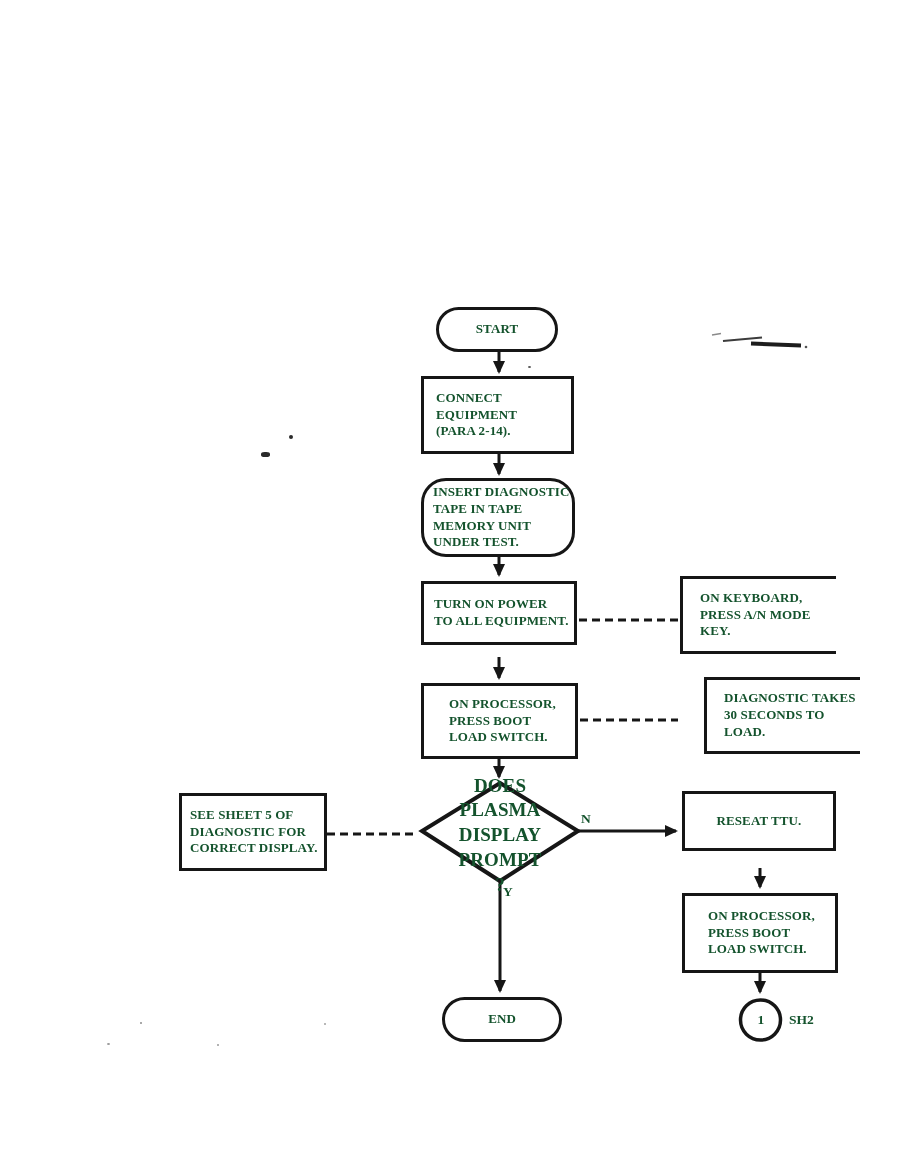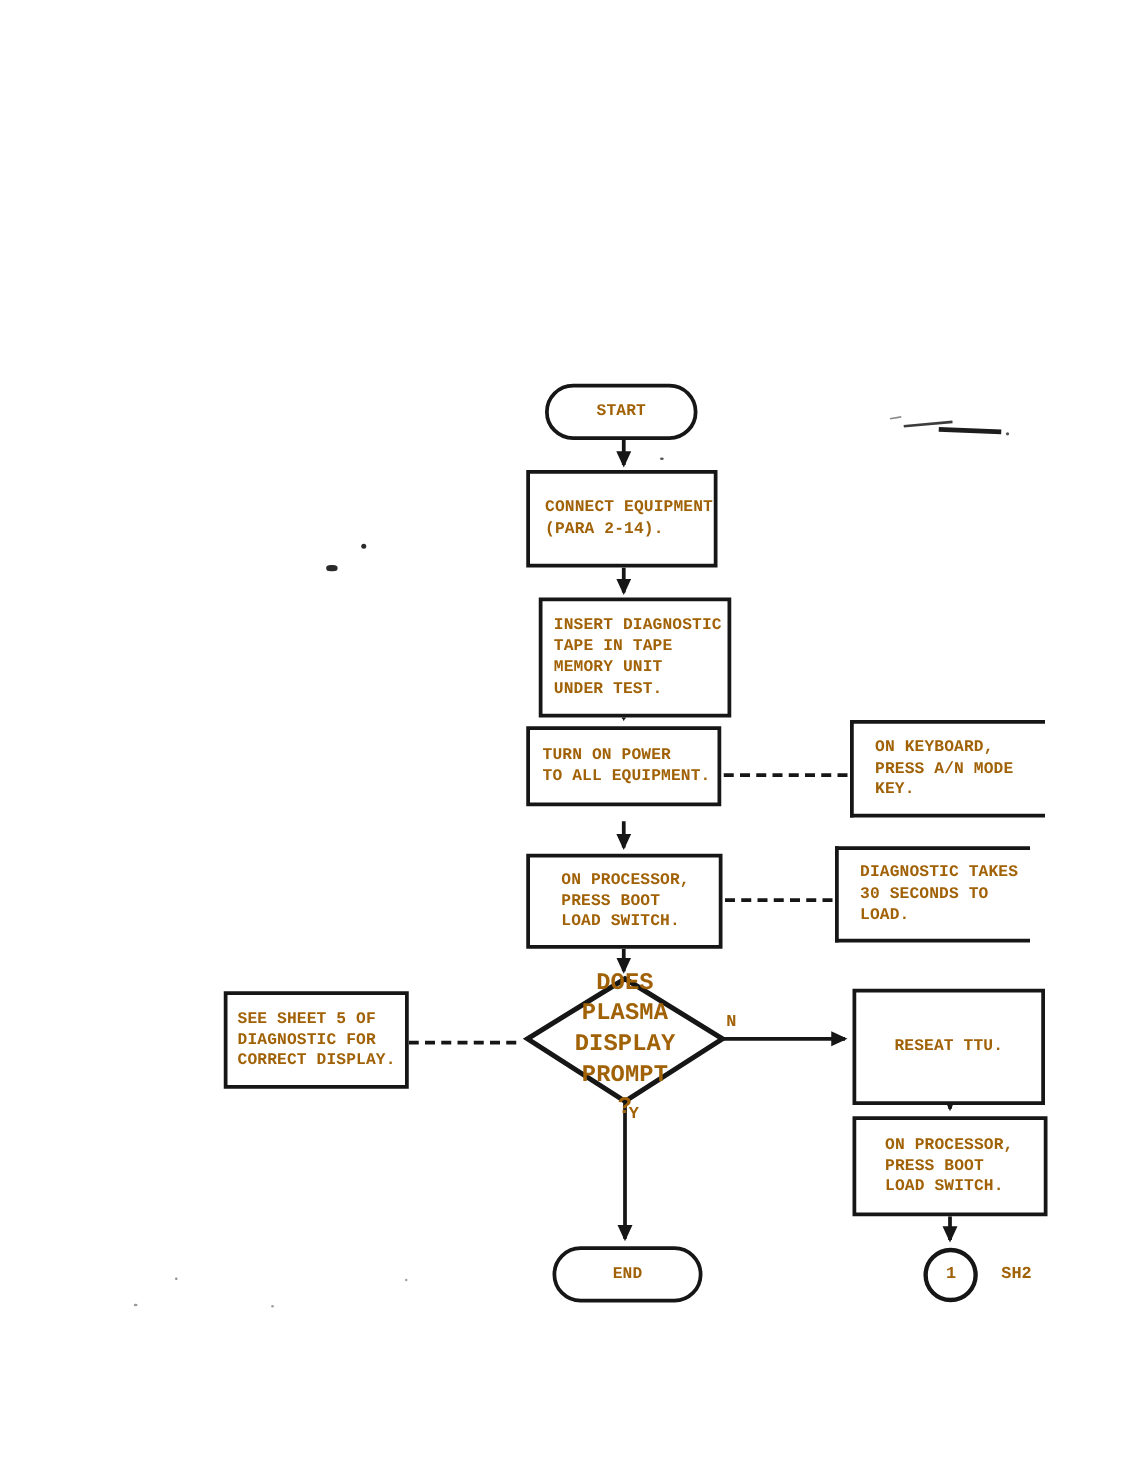--- a/index.html
+++ b/index.html
@@ -2,22 +2,22 @@
 <html><head>
 <meta charset="utf-8">
 <style>
   html, body { margin: 0; padding: 0; background: #ffffff; }
   .page {
     position: relative;
     width: 911px;
     height: 1175px;
     background: #ffffff;
     overflow: hidden;
-    font-family: Liberation Mono, monospace;
-    color: #a16207;
+    font-family: Liberation Serif, serif;
+    color: #14532d;
   }
   .wires {
     position: absolute;
     left: 0; top: 0;
     width: 911px; height: 1175px;
   }
   .node {
     position: absolute;
     box-sizing: border-box;
     border: 3px solid #161616;
@@ -54,34 +54,33 @@
   }
   .branch-label {
     position: absolute;
     font-weight: bold;
     font-size: 13.5px;
   }
   .sheet-label {
     position: absolute;
     font-weight: bold;
     font-size: 13.5px;
-    margin-left: 12px;
   }
   .speck { position: absolute; background: #2a2a2a; border-radius: 50%; }
 
   
   .n-start   { left: 436px; top: 307px; width: 122px; height: 45px; }
   .n-connect { left: 421px; top: 376px; width: 153px; height: 78px; padding-left: 12px; }
-  .n-insert  { left: 431px; top: 478px; width: 154px; height: 96px; padding-left: 9px; }
+  .n-insert  { left: 421px; top: 478px; width: 154px; height: 79px; padding-left: 9px; border-radius: 25px; }
   .n-power   { left: 421px; top: 581px; width: 156px; height: 64px; padding-left: 10px; }
   .n-proc    { left: 421px; top: 683px; width: 157px; height: 76px; padding-left: 25px; }
   .n-note1   { left: 680px; top: 576px; width: 156px; height: 78px; padding-left: 17px; }
-  .n-note2   { left: 668px; top: 677px; width: 156px; height: 77px; padding-left: 17px; }
+  .n-note2   { left: 704px; top: 677px; width: 156px; height: 77px; padding-left: 17px; }
   .n-see     { left: 155px; top: 793px; width: 148px; height: 78px; padding-left: 8px; margin-left: 24px; }
-  .n-reseat  { left: 682px; top: 791px; width: 154px; height: 93px; justify-content: center; text-align: center; }
+  .n-reseat  { left: 682px; top: 791px; width: 154px; height: 60px; justify-content: center; text-align: center; }
   .n-proc2   { left: 682px; top: 893px; width: 156px; height: 80px; padding-left: 23px; }
   .n-end     { left: 442px; top: 997px; width: 120px; height: 45px; }
   .t-diamond { left: 422px; top: 783px; width: 156px; height: 98px; padding-top: 7px; }
   .t-circle  { left: 741px; top: 1000px; width: 40px; height: 40px; font-size: 13.5px; }
   .lbl-n { left: 581px; top: 811px; }
   .lbl-y { left: 503px; top: 884px; }
   .lbl-sh2 { left: 789px; top: 1012px; }
 </style>
 </head>
 <body>

